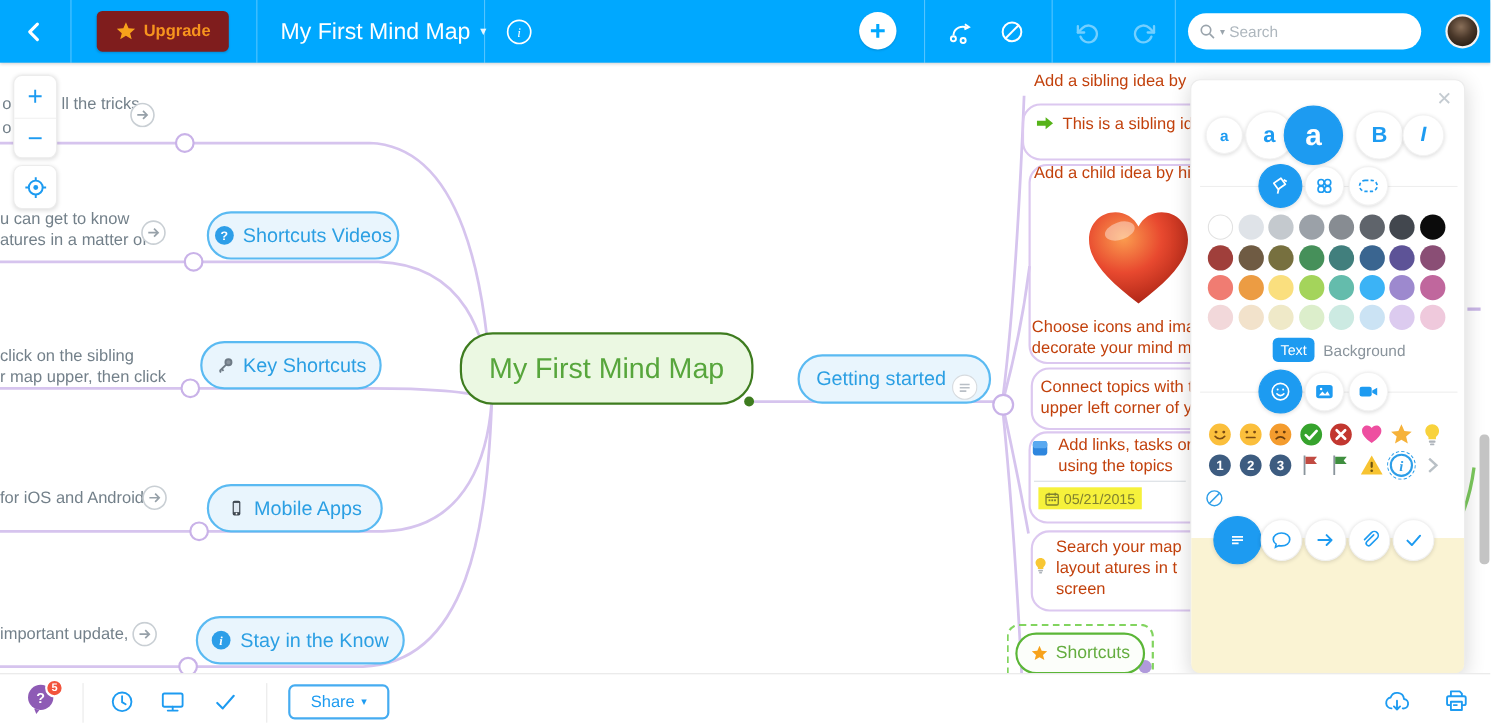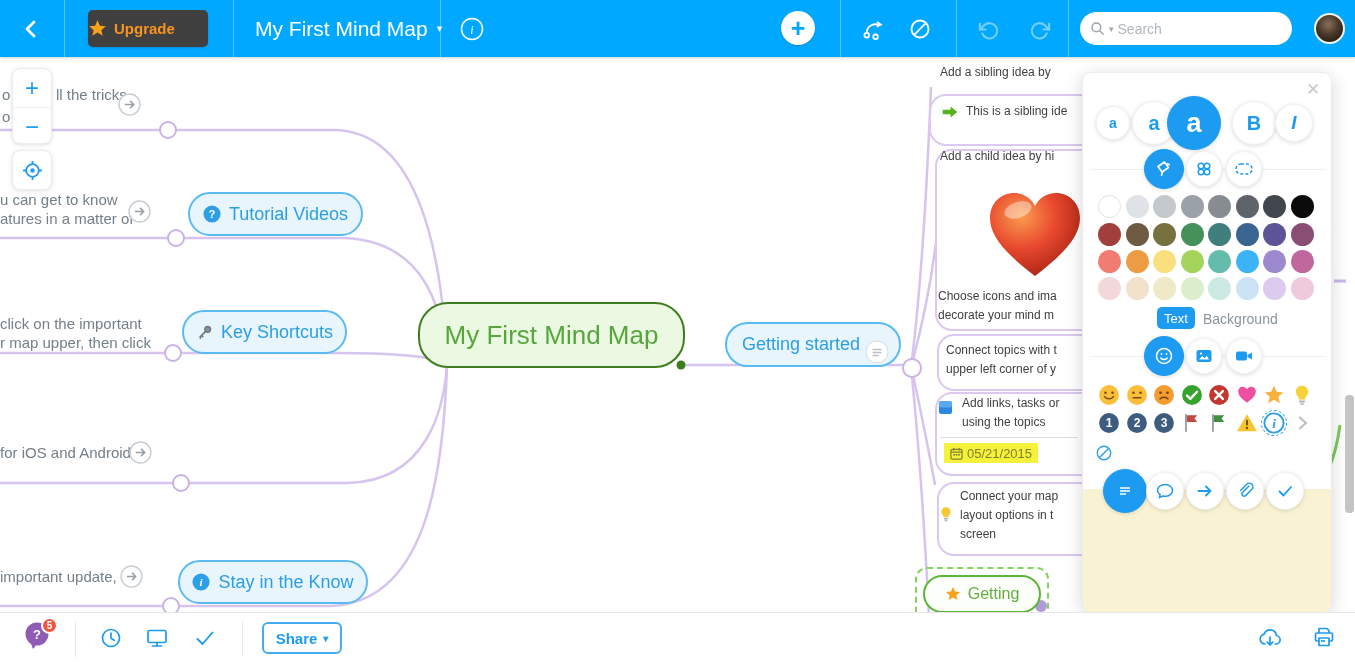--- a/index.html
+++ b/index.html
@@ -4,38 +4,38 @@
 <style>
   *{box-sizing:border-box;margin:0;padding:0}
   html,body{width:1355px;height:662px;overflow:hidden}
   body{font-family:"Liberation Sans",sans-serif;background:#fff;position:relative}
   button{background:none;border:none;cursor:pointer;font-family:inherit}
 
   
   .header{position:absolute;left:0;top:0;width:1355px;height:57px;background:#00A8FF;z-index:50;box-shadow:0 1px 3px rgba(0,0,0,.18)}
   .hsep{position:absolute;top:0;bottom:0;width:1px;background:rgba(255,255,255,.33)}
   .hbtn{position:absolute;display:flex;align-items:center;justify-content:center}
-  .upgrade{position:absolute;left:88px;top:10px;width:120px;height:37px;background:#404040;border-radius:5px;display:flex;align-items:center;justify-content:flex-start;gap:7px;color:#F7941E;font-weight:bold;font-size:15px;box-shadow:0 1px 2px rgba(0,0,0,.15)}
+  .upgrade{position:absolute;left:88px;top:10px;width:120px;height:37px;background:#7f1d1d;border-radius:5px;display:flex;align-items:center;justify-content:center;gap:7px;color:#F7941E;font-weight:bold;font-size:15px;box-shadow:0 1px 2px rgba(0,0,0,.15)}
   .htitle{position:absolute;left:255px;top:0;height:57px;display:flex;align-items:center;gap:9px;color:#fff;font-size:21px;cursor:pointer}
   .htitle .caret{font-size:11px;opacity:.9}
   .hplus{position:absolute;left:781px;top:11px;width:34px;height:34px;border-radius:50%;background:#fff;color:#00A8FF;font-size:25px;line-height:32px;font-weight:bold;box-shadow:0 1px 2px rgba(0,0,0,.15)}
   .dim{opacity:.45}
   .search{position:absolute;left:1080px;top:12px;width:212px;height:33px;background:#fff;border-radius:17px;display:flex;align-items:center;padding:0 10px;gap:4px}
   .search input{border:none;outline:none;font-size:14px;color:#5a646b;width:140px;font-family:inherit}
   .search input::placeholder{color:#AEB7BE}
   .search .scaret{color:#9AA4AC;font-size:9px}
   .avatar{position:absolute;left:1314px;top:13px;width:31px;height:31px;border-radius:50%;border:2px solid rgba(255,255,255,.95);background:radial-gradient(circle at 45% 35%,#8a705a 0%,#4a382a 45%,#17100b 100%);cursor:pointer}
 
   
   .map{position:absolute;left:0;top:57px;width:1355px;height:555px;overflow:hidden;background:#fff}
   .lines{position:absolute;left:0;top:0;z-index:1}
   .pill{position:absolute;display:flex;align-items:center;justify-content:center;gap:8px;background:#E9F5FD;border:2px solid #5ABAF2;border-radius:24px;color:#2B9FE3;font-size:18px;z-index:3;cursor:pointer;white-space:nowrap}
   .center-node{background:#EBF8E2;border:2.5px solid #3E7C1F;border-radius:30px;color:#57A63C;font-size:26px}
   .frag{position:absolute;color:#73808A;font-size:15px;white-space:nowrap;z-index:2}
-  .ritem{position:absolute;color:#404040;font-size:12px;white-space:nowrap;z-index:2;cursor:pointer}
+  .ritem{position:absolute;color:#c2410c;font-size:15px;white-space:nowrap;z-index:2;cursor:pointer}
   .iconabs{position:absolute;z-index:2;display:flex}
   .arrowbadge{position:absolute;width:23px;height:23px;z-index:2;cursor:pointer}
   .zoombox{position:absolute;left:12px;top:11px;width:40px;height:76px;background:#fff;border:1px solid #ECECEC;border-radius:8px;box-shadow:0 1px 4px rgba(0,0,0,.12);z-index:6}
   .zoombox button{display:block;width:100%;height:38px;color:#1D9BF1;font-size:24px}
   .zoombox .zminus{border-top:1px solid #F0F0F0}
   .centerbtn{position:absolute;left:12px;top:93px;width:40px;height:40px;background:#fff;border:1px solid #ECECEC;border-radius:8px;box-shadow:0 1px 4px rgba(0,0,0,.12);display:flex;align-items:center;justify-content:center;z-index:6;cursor:pointer}
   .notesbadge{position:absolute;left:138px;top:16px;width:24px;height:24px}
   .adv-sel{position:absolute;left:915px;top:510px;width:134px;height:56px;border:2px dashed #82D45F;border-radius:12px;z-index:3}
   .advanced{position:absolute;left:923px;top:518px;width:118px;height:38px;background:#FCFEFA;border:2px solid #5BB637;border-radius:20px;display:flex;align-items:center;justify-content:center;gap:7px;color:#64AD3F;font-size:16px;z-index:4;cursor:pointer}
   .datechip{position:absolute;left:944px;top:386px;height:20px;background:#F6F13B;display:flex;align-items:center;gap:4px;padding:0 6px;font-size:13px;color:#80812F;z-index:2;cursor:pointer}
@@ -54,21 +54,21 @@
   .modebg{position:absolute;left:120px;top:238px;color:#8A949C;font-size:14px;cursor:pointer}
   .gicon{position:absolute;width:22px;height:22px;cursor:pointer;display:flex;align-items:center;justify-content:center}
   .gicon.ring{border:1.5px dashed #2D9EE8;border-radius:50%;width:26px;height:26px}
   .noneicon{position:absolute;left:12px;top:371px;width:18px;height:18px;cursor:pointer}
   .ynotes{position:absolute;left:0;top:416px;width:248px;height:123px;background:#FAF3D3;border-radius:0 0 8px 8px}
 
   
   .bottombar{position:absolute;left:0;top:612px;width:1355px;height:50px;background:#fff;border-top:1px solid #E6E6E6;z-index:55}
   .bsep{position:absolute;top:8px;height:36px;width:1px;background:#E9E9E9}
   .bicon{position:absolute;width:26px;height:26px;display:flex;align-items:center;justify-content:center}
-  .sharebtn{position:absolute;left:262px;top:9px;width:80px;height:32px;border:2px solid #45ACF1;border-radius:6px;color:#1D9BF1;font-weight:bold;font-size:15px;display:flex;align-items:center;justify-content:center;gap:6px}
+  .sharebtn{position:absolute;left:262px;top:9px;width:92px;height:32px;border:2px solid #45ACF1;border-radius:6px;color:#1D9BF1;font-weight:normal;font-size:15px;display:flex;align-items:center;justify-content:center;gap:6px}
   .sharebtn .caret{font-size:10px}
   .helpwrap{position:absolute;left:22px;top:7px;width:40px;height:36px}
   .helpbadge{position:absolute;left:19px;top:-3px;width:17px;height:17px;background:#F2543D;border:2px solid #fff;border-radius:50%;color:#fff;font-size:10px;font-weight:bold;display:flex;align-items:center;justify-content:center}
 
   
   .vthumb{position:absolute;left:1345px;top:395px;width:9px;height:118px;background:#C4C4C4;border-radius:4px;z-index:60;cursor:pointer}
 </style>
 </head>
 <body>
 
@@ -215,30 +215,40 @@
       </span>
   </div>
 
   <div class="pill" style="left:188px;top:135px;width:175px;height:44px">
     <span style="width:18px;height:18px;display:flex">
         <svg viewBox="0 0 16 16" width="100%" height="100%">
           <circle cx="8" cy="8" r="7.6" fill="#2D9EE8"></circle>
           <text x="8" y="11.8" font-size="10" font-weight="bold" fill="#fff" text-anchor="middle" font-family="Liberation Sans,sans-serif">?</text>
         </svg>
       </span>
-    <span>Tutorial Videos</span>
+    <span>Shortcuts Videos</span>
   </div>
   <div class="pill" style="left:182px;top:253px;width:165px;height:44px">
     <span style="width:17px;height:17px;display:flex">
         <svg viewBox="0 0 16 16" width="100%" height="100%" fill="none" stroke="#6E7A85" stroke-width="1.6">
           <circle cx="11" cy="5" r="2.6" fill="#8A949E"></circle>
           <path d="M9 7L3.5 12.5M5.2 10.8l1.6 1.6M3.5 12.5l1.2 1.2"></path>
         </svg>
       </span>
     <span>Key Shortcuts</span>
+  </div>
+  <div class="pill" style="left:188px;top:383px;width:160px;height:44px">
+    <span style="width:16px;height:16px;display:flex">
+        <svg viewBox="0 0 16 16" width="100%" height="100%">
+          <rect x="4.5" y="1.2" width="7" height="13.4" rx="1.6" fill="#3E4750"></rect>
+          <rect x="5.6" y="3.2" width="4.8" height="8.4" fill="#DFE9F2"></rect>
+          <circle cx="8" cy="13" r=".8" fill="#fff"></circle>
+        </svg>
+      </span>
+    <span>Mobile Apps</span>
   </div>
   <div class="pill" style="left:178px;top:503px;width:190px;height:44px">
     <span style="width:18px;height:18px;display:flex">
         <svg viewBox="0 0 16 16" width="100%" height="100%">
           <circle cx="8" cy="8" r="7.6" fill="#2D9EE8"></circle>
           <text x="8" y="11.8" font-size="10" font-weight="bold" fill="#fff" text-anchor="middle" font-family="Liberation Serif,serif" font-style="italic">i</text>
         </svg>
       </span>
     <span>Stay in the Know</span>
   </div>
@@ -257,21 +267,21 @@
         </svg></span>
   </div>
 
   <div class="adv-sel"></div>
   <div class="advanced">
     <span style="width:16px;height:16px;display:flex">
         <svg viewBox="0 0 16 16" width="100%" height="100%">
           <path d="M8 1l2 4.6 5 .5-3.8 3.3L12.4 14 8 11.4 3.6 14l1.2-4.6L1 6.1l5-.5z" fill="#F7A21B"></path>
         </svg>
       </span>
-    <span>Getting</span>
+    <span>Shortcuts</span>
   </div>
 
   <div class="sepline"></div>
   <div class="datechip">
     <span style="width:13px;height:13px;display:flex">
         <svg viewBox="0 0 14 14" width="100%" height="100%">
           <rect x="1" y="2.5" width="12" height="10.5" rx="1.5" fill="none" stroke="#80812F" stroke-width="1.3"></rect>
           <path d="M1 5.5h12M4 1v3M10 1v3" stroke="#80812F" stroke-width="1.3"></path>
           <rect x="3.5" y="7.5" width="1.8" height="1.8" fill="#80812F"></rect>
           <rect x="6.2" y="7.5" width="1.8" height="1.8" fill="#80812F"></rect>
@@ -286,21 +296,21 @@
     <div class="arrowbadge" style="left:118px;top:36px"><svg viewBox="0 0 22 22" width="100%" height="100%">
         <circle cx="11" cy="11" r="10" fill="#fff" stroke="#C9CFD4" stroke-width="1.4"></circle>
         <path d="M6.5 11h8M11.5 7.5L15 11l-3.5 3.5" stroke="#97A1A9" stroke-width="1.5" fill="none"></path>
       </svg></div>
     <div class="frag" style="left:0px;top:134px">u can get to know</div>
     <div class="frag" style="left:0px;top:153px">atures in a matter of</div>
     <div class="arrowbadge" style="left:128px;top:143px"><svg viewBox="0 0 22 22" width="100%" height="100%">
         <circle cx="11" cy="11" r="10" fill="#fff" stroke="#C9CFD4" stroke-width="1.4"></circle>
         <path d="M6.5 11h8M11.5 7.5L15 11l-3.5 3.5" stroke="#97A1A9" stroke-width="1.5" fill="none"></path>
       </svg></div>
-    <div class="frag" style="left:0px;top:258px">click on the important</div>
+    <div class="frag" style="left:0px;top:258px">click on the sibling</div>
     <div class="frag" style="left:0px;top:277px">r map upper, then click</div>
     <div class="frag" style="left:0px;top:387px">for iOS and Android</div>
     <div class="arrowbadge" style="left:129px;top:384px"><svg viewBox="0 0 22 22" width="100%" height="100%">
         <circle cx="11" cy="11" r="10" fill="#fff" stroke="#C9CFD4" stroke-width="1.4"></circle>
         <path d="M6.5 11h8M11.5 7.5L15 11l-3.5 3.5" stroke="#97A1A9" stroke-width="1.5" fill="none"></path>
       </svg></div>
     <div class="frag" style="left:0px;top:511px">important update,</div>
     <div class="arrowbadge" style="left:120px;top:508px"><svg viewBox="0 0 22 22" width="100%" height="100%">
         <circle cx="11" cy="11" r="10" fill="#fff" stroke="#C9CFD4" stroke-width="1.4"></circle>
         <path d="M6.5 11h8M11.5 7.5L15 11l-3.5 3.5" stroke="#97A1A9" stroke-width="1.5" fill="none"></path>
@@ -338,22 +348,22 @@
     </div>
     <div class="ritem" style="left:962px;top:339px">Add links, tasks or</div>
     <div class="ritem" style="left:962px;top:358px">using the topics</div>
     <div class="iconabs" style="left:938px;top:449px;width:16px;height:16px">
       <svg viewBox="0 0 16 16" width="100%" height="100%">
         <path d="M8 1.2c-2.6 0-4.6 2-4.6 4.5 0 1.7 1 3.1 2.1 4v1.6h5V9.7c1.2-.9 2.1-2.3 2.1-4 0-2.5-2-4.5-4.6-4.5z" fill="#F8C734"></path>
         <rect x="5.8" y="12" width="4.4" height="1.5" rx=".7" fill="#ADB3BA"></rect>
         <rect x="6.6" y="14" width="2.8" height="1.3" rx=".6" fill="#ADB3BA"></rect>
       </svg>
     </div>
-    <div class="ritem" style="left:960px;top:432px">Connect your map</div>
-    <div class="ritem" style="left:960px;top:451px">layout options in t</div>
+    <div class="ritem" style="left:960px;top:432px">Search your map</div>
+    <div class="ritem" style="left:960px;top:451px">layout atures in t</div>
     <div class="ritem" style="left:960px;top:470px">screen</div>
   </div>
 
 <aside class="panel" id="panelEl">
   <button class="pclose">✕</button>
   <div class="pdiv" style="top:96px"></div>
   <div class="pdiv" style="top:283px"></div>
   <div class="pdiv" style="top:418px"></div>
   <div class="ynotes"></div>
   <div class="modepill">Text</div>

